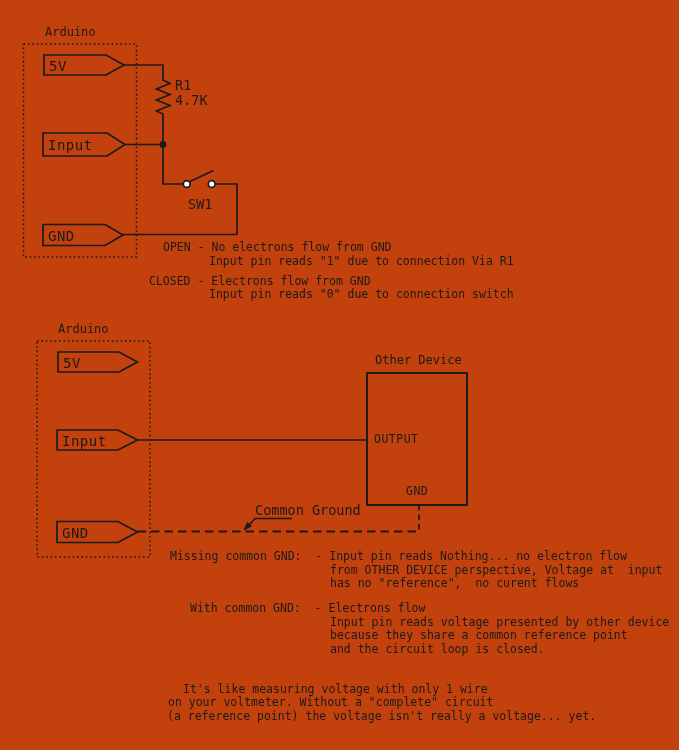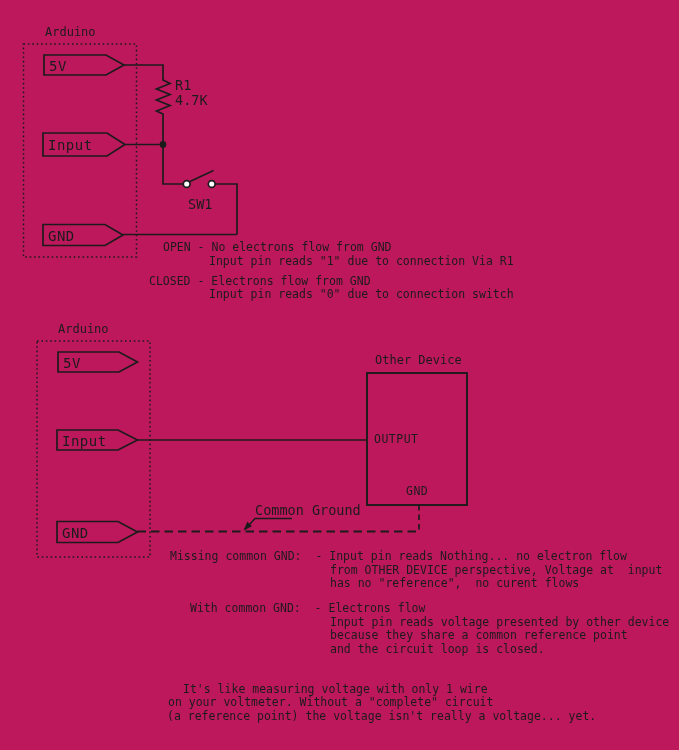--- a/index.html
+++ b/index.html
@@ -4,21 +4,21 @@
 <style>
   html, body {
     margin: 0;
     padding: 0;
     background: #ffffff;
   }
   .canvas {
     position: relative;
     width: 679px;
     height: 750px;
-    background: #be185d;
+    background: #c2410c;
     overflow: hidden;
   }
   svg text {
     font-family: "DejaVu Sans Mono", "Liberation Mono", monospace;
     fill: #1b1b1b;
     white-space: pre;
   }
   .t-title   { font-size: 12px; }
   .t-note    { font-size: 11.5px; }
   .t-pin     { font-size: 14px; letter-spacing: 0.5px; }

